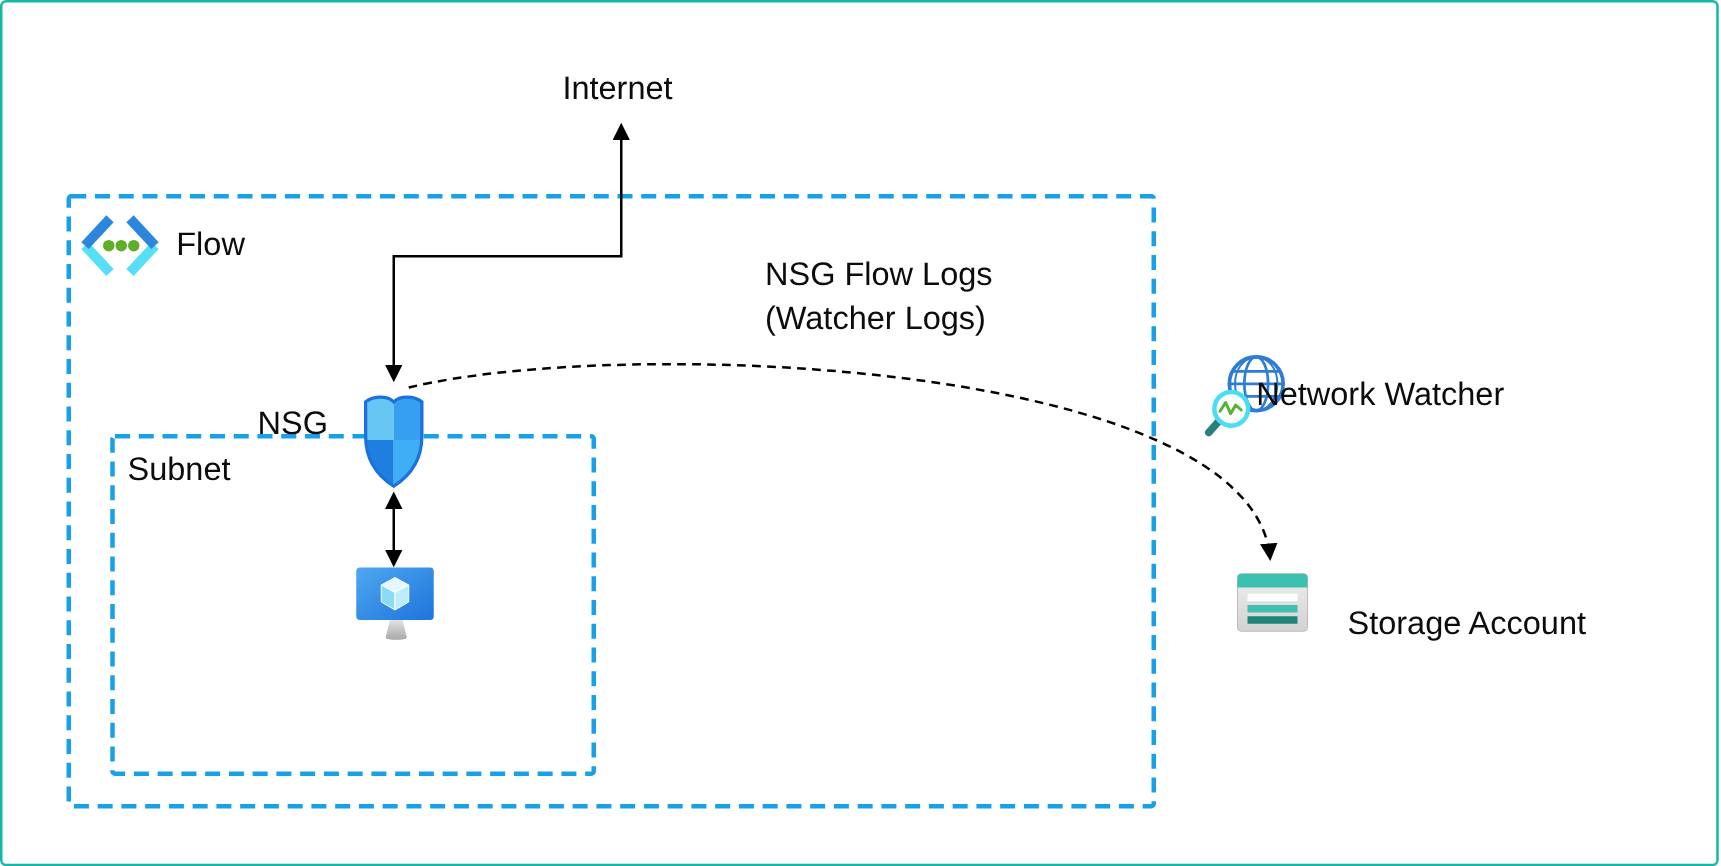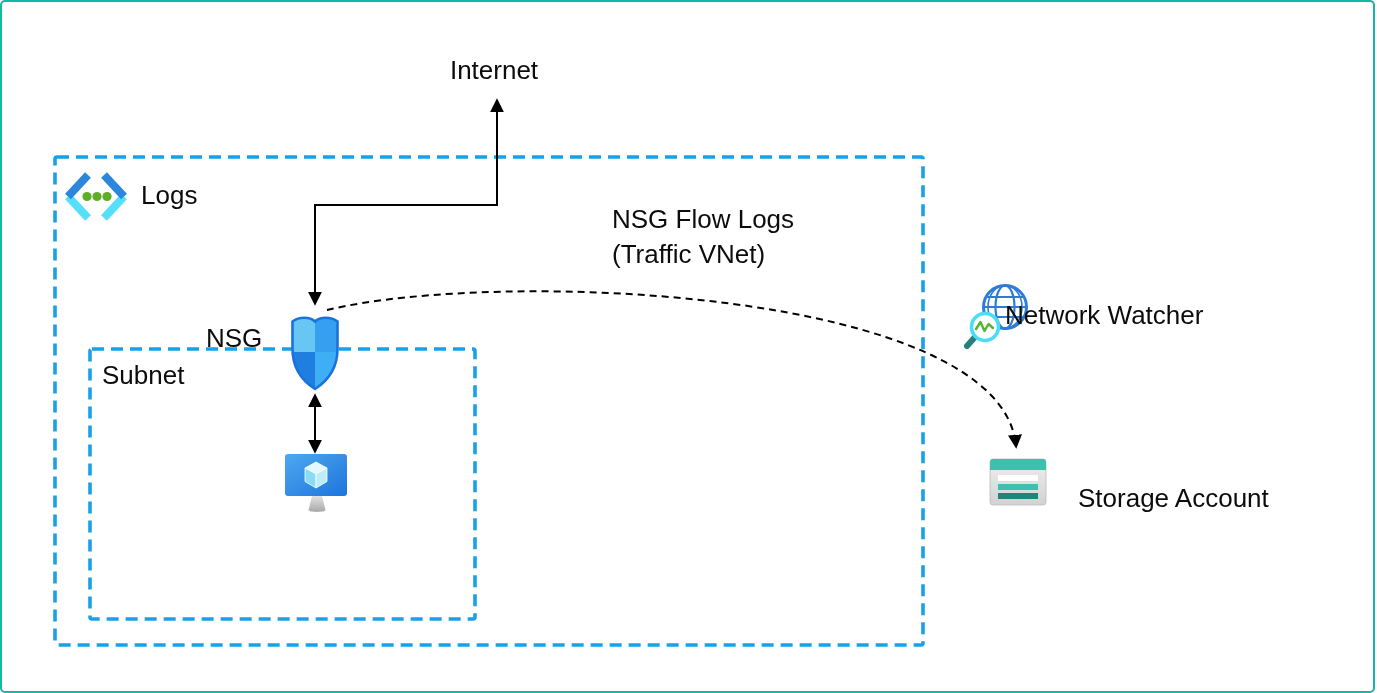--- a/index.html
+++ b/index.html
@@ -107,28 +107,28 @@
       <rect x="0" y="0" width="56" height="46" rx="3" fill="url(#storageBody)" stroke="#BDBDBD" stroke-width="0.8"></rect>
       <path d="M3 0 L53 0 C54.7 0 56 1.3 56 3 L56 11 L0 11 L0 3 C0 1.3 1.3 0 3 0 Z" fill="#3DC1AF"></path>
       <rect x="8" y="16" width="40" height="6" fill="#FFFFFF"></rect>
       <rect x="8" y="25" width="40" height="6" fill="#3FBFAE"></rect>
       <rect x="8" y="34" width="40" height="6" fill="#1F8578"></rect>
     </g>
   </svg>
 
   <div class="lbl center" style="left:412px;top:52px;width:160px;">Internet</div>
 
-  <div class="lbl" style="left:139px;top:177px;">Logs</div>
+  <div class="lbl" style="left:139px;top:177px;">Flow</div>
 
   <div class="lbl" style="left:204px;top:320px;">NSG</div>
 
   <div class="lbl" style="left:100px;top:357px;">Subnet</div>
 
   <div class="lbl" style="left:610px;top:200px;line-height:35px;">
     <div>NSG Flow Logs</div>
-    <div>(Traffic VNet)</div>
+    <div>(Watcher Logs)</div>
   </div>
 
   <div class="lbl" style="left:1003px;top:297px;">Network Watcher</div>
 
   <div class="lbl" style="left:1076px;top:467px;margin-top:13px;">Storage Account</div>
 
 </div>
 
 </body></html>

